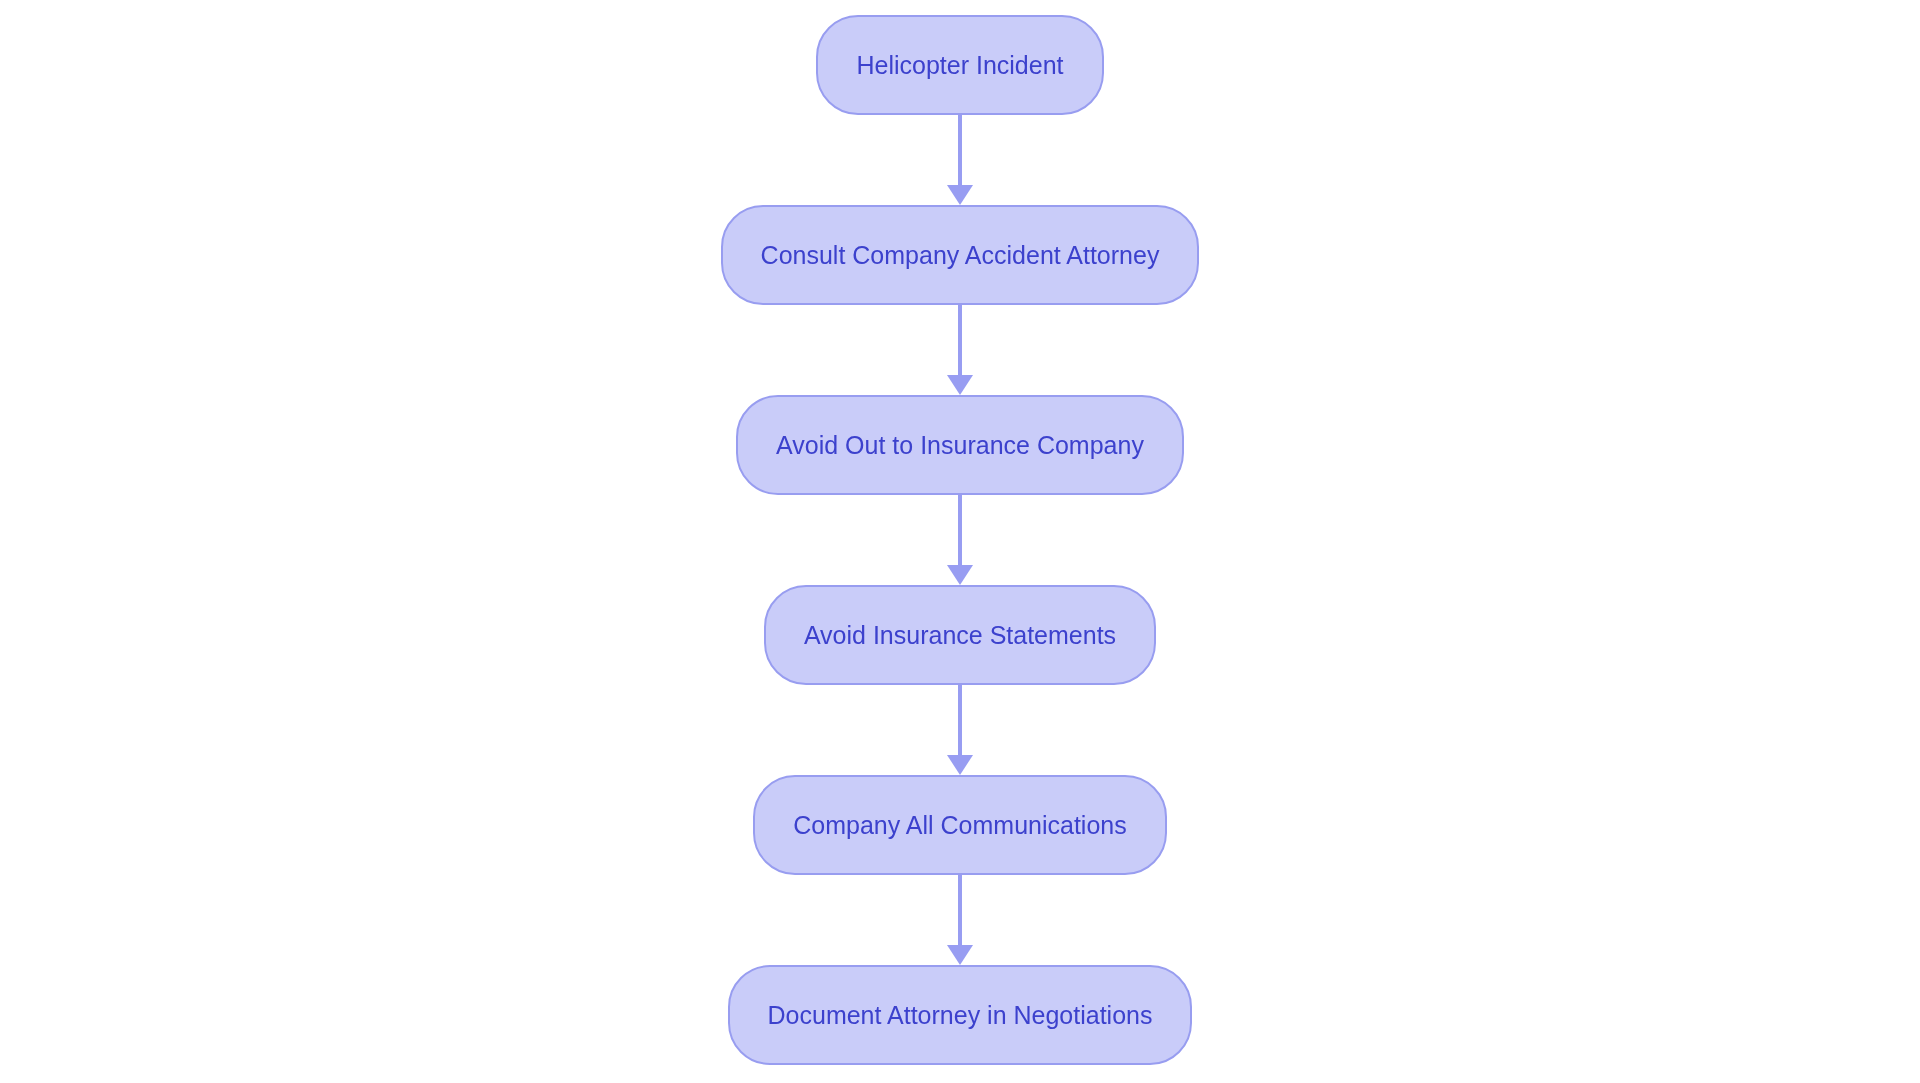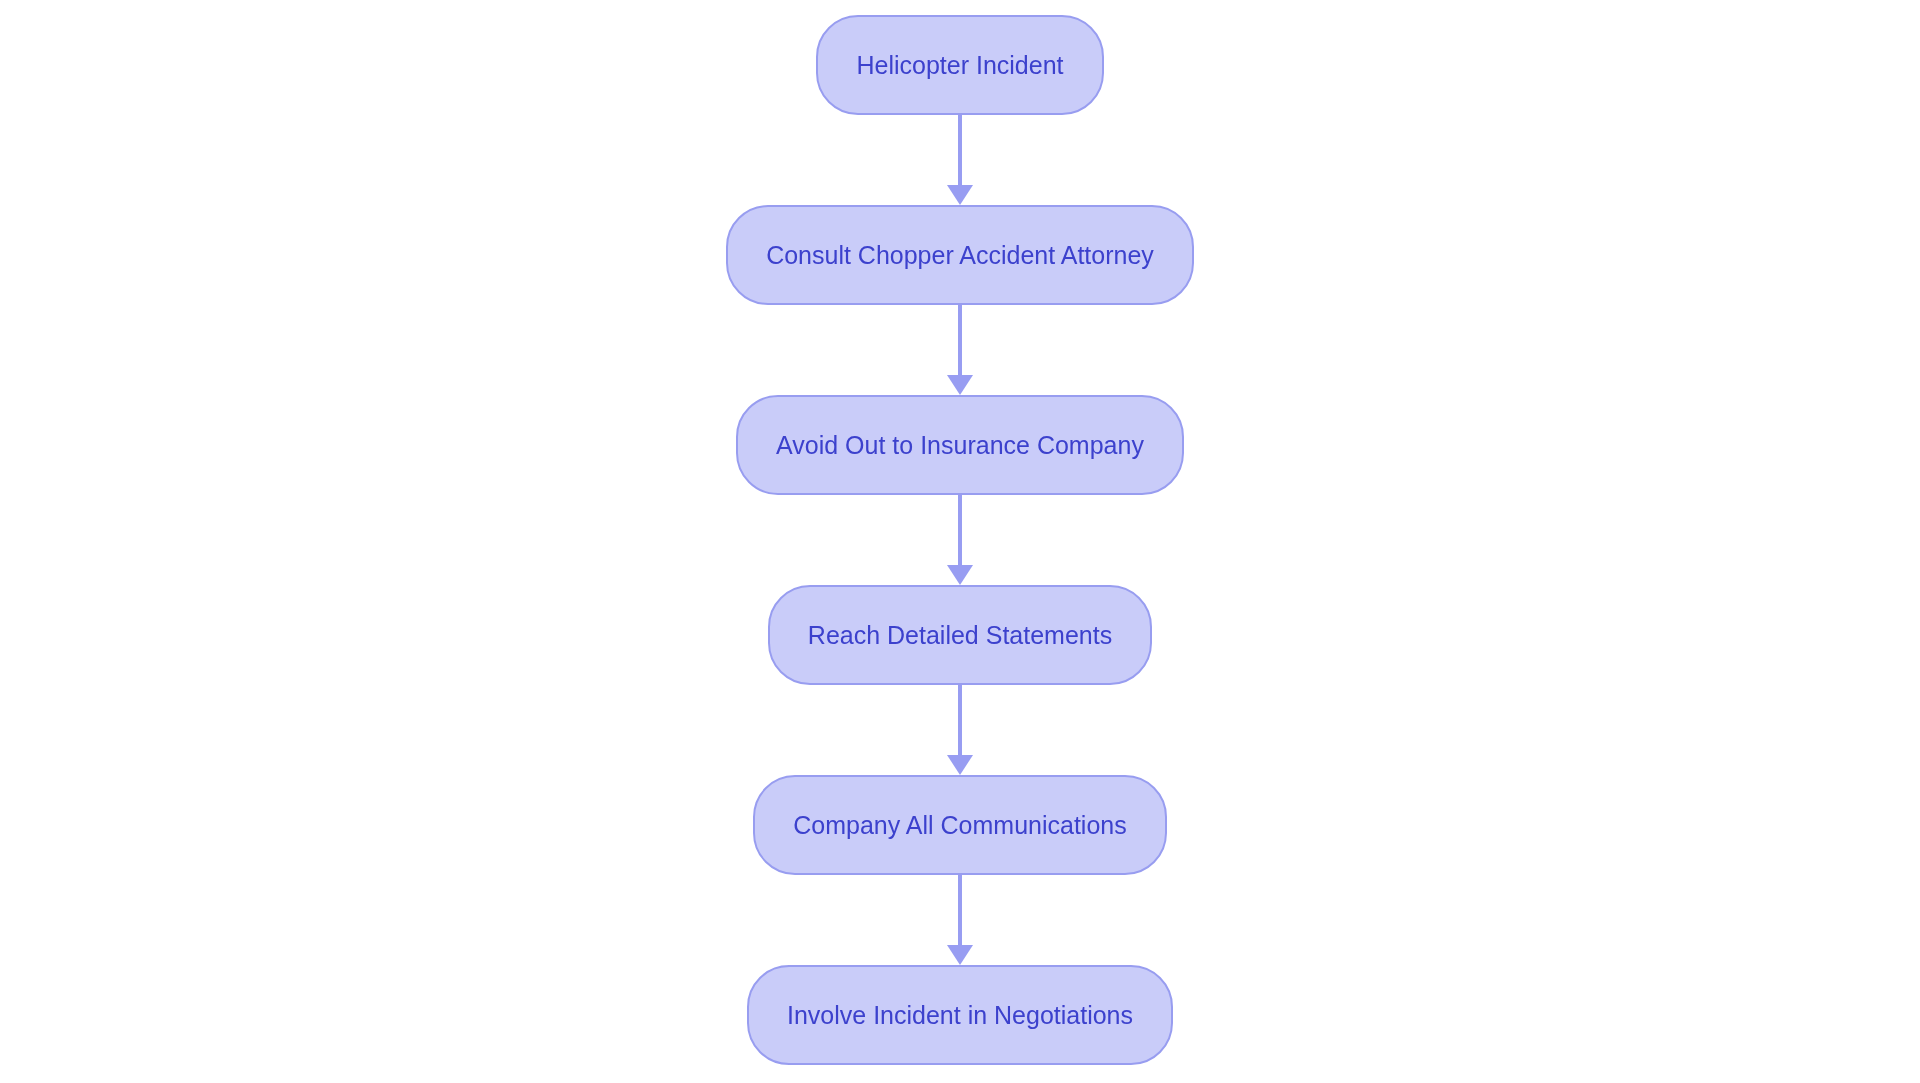--- a/index.html
+++ b/index.html
@@ -68,43 +68,43 @@
 
 <div class="canvas">
 
   <div class="flow-node">Helicopter Incident</div>
 
   <div class="flow-connector">
     <div class="arrow-line"></div>
     <div class="arrow-head"></div>
   </div>
 
-  <div class="flow-node">Consult Chopper Accident Attorney</div>
+  <div class="flow-node">Consult Company Accident Attorney</div>
 
   <div class="flow-connector">
     <div class="arrow-line"></div>
     <div class="arrow-head"></div>
   </div>
 
   <div class="flow-node">Avoid Out to Insurance Company</div>
 
   <div class="flow-connector">
     <div class="arrow-line"></div>
     <div class="arrow-head"></div>
   </div>
 
-  <div class="flow-node">Reach Detailed Statements</div>
+  <div class="flow-node">Avoid Insurance Statements</div>
 
   <div class="flow-connector">
     <div class="arrow-line"></div>
     <div class="arrow-head"></div>
   </div>
 
   <div class="flow-node">Company All Communications</div>
 
   <div class="flow-connector">
     <div class="arrow-line"></div>
     <div class="arrow-head"></div>
   </div>
 
-  <div class="flow-node">Involve Incident in Negotiations</div>
+  <div class="flow-node">Document Attorney in Negotiations</div>
 
 </div>
 
 </body></html>

